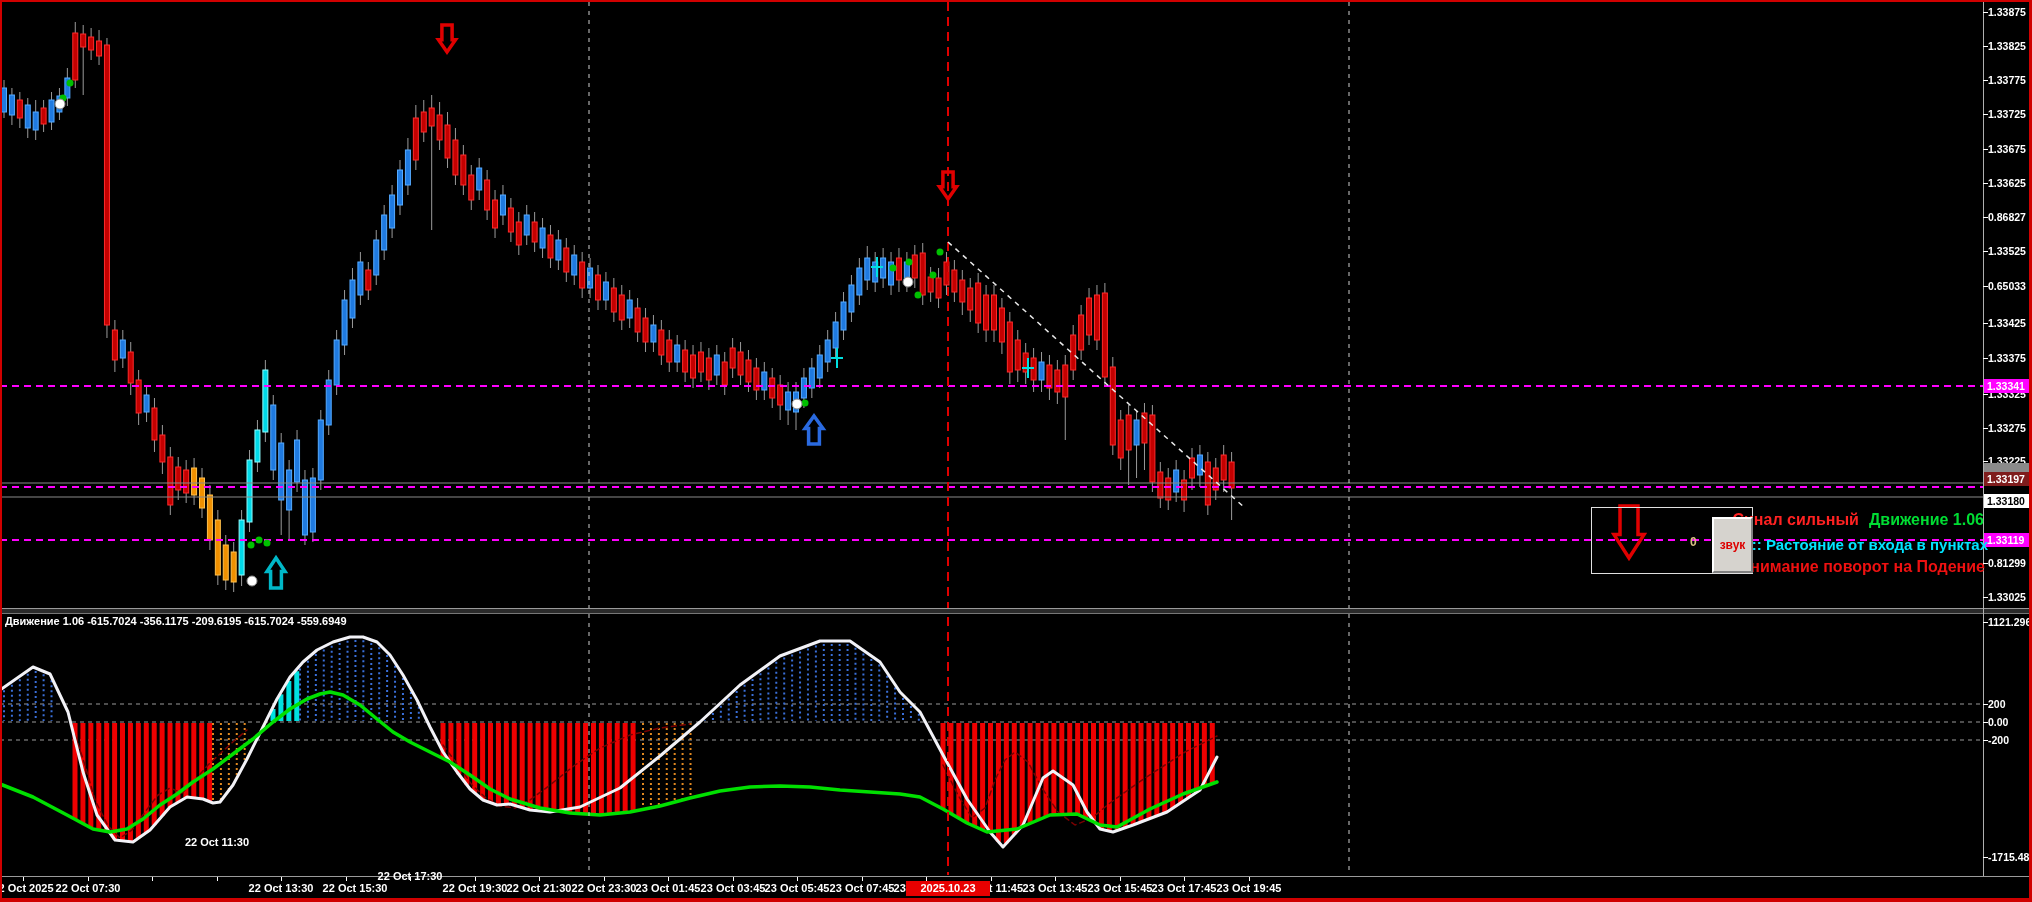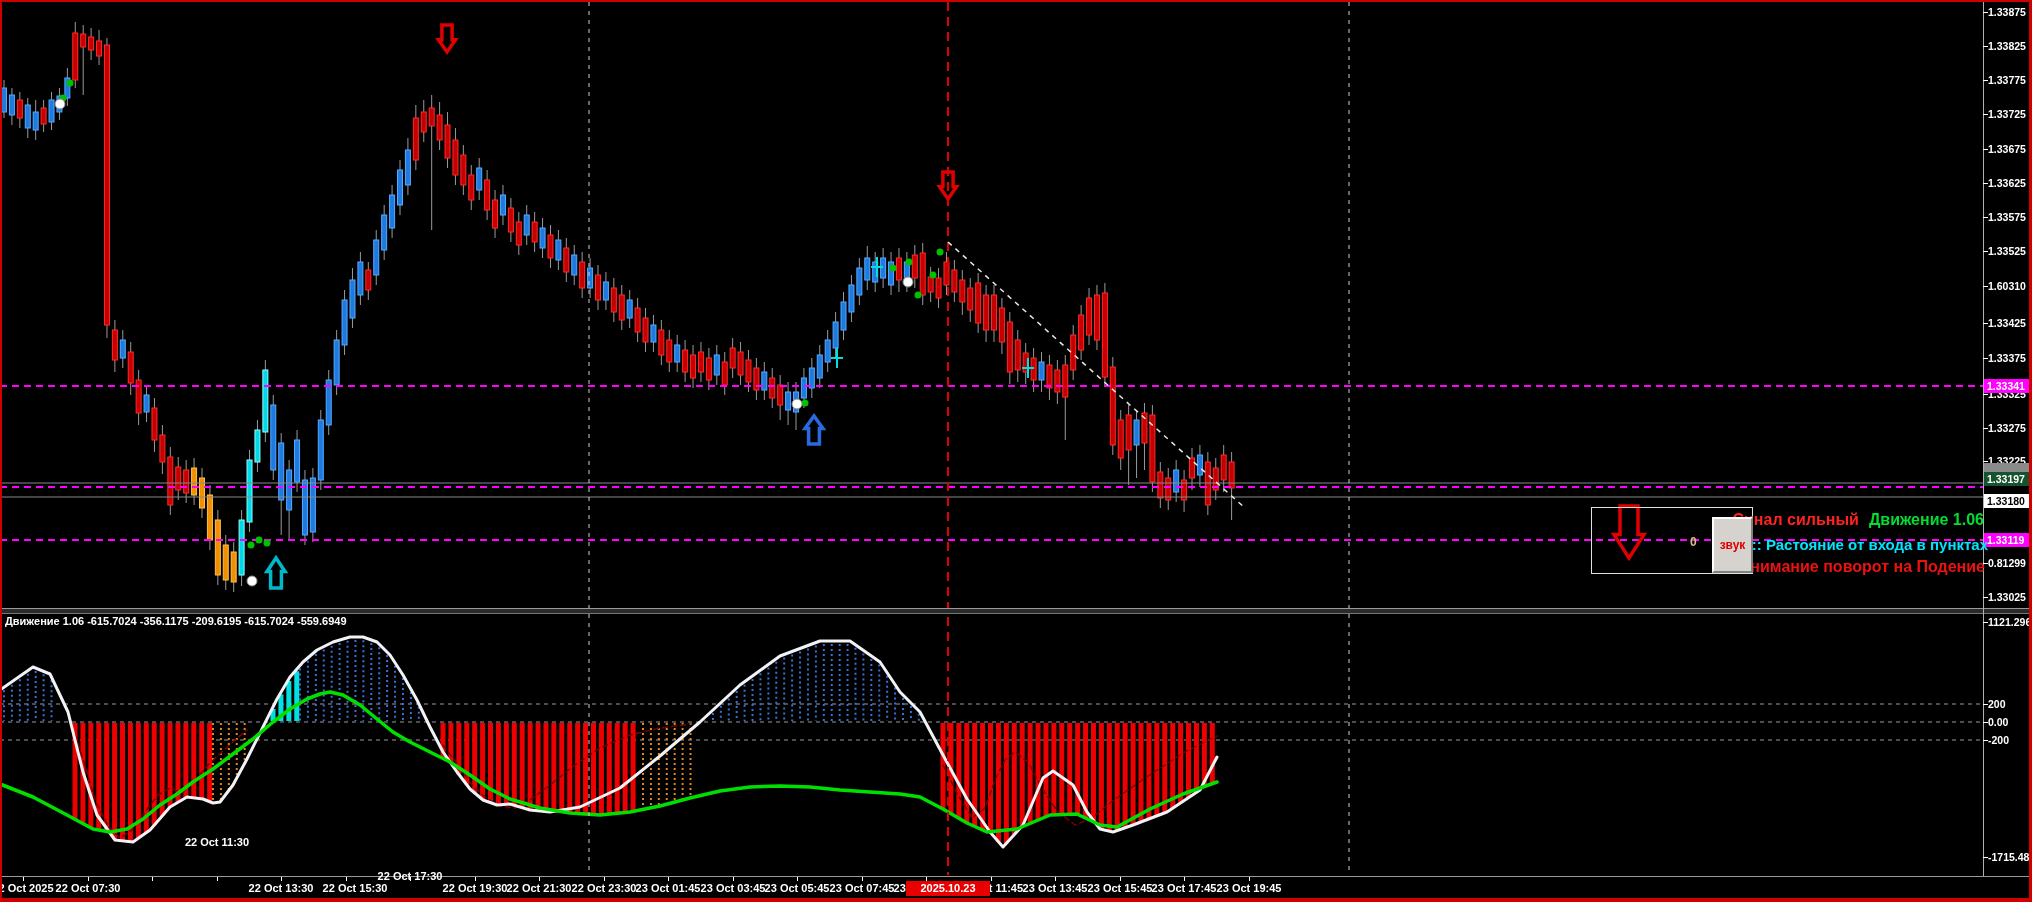--- a/index.html
+++ b/index.html
@@ -570,43 +570,43 @@
     <div class="plabel" style="top:40px">1.33825</div>
     <div class="tick" style="top:46px"></div>
     <div class="plabel" style="top:74px">1.33775</div>
     <div class="tick" style="top:80px"></div>
     <div class="plabel" style="top:108px">1.33725</div>
     <div class="tick" style="top:114px"></div>
     <div class="plabel" style="top:143px">1.33675</div>
     <div class="tick" style="top:149px"></div>
     <div class="plabel" style="top:177px">1.33625</div>
     <div class="tick" style="top:183px"></div>
-    <div class="plabel" style="top:211px">1.33575</div>
+    <div class="plabel" style="top:211px">0.86827</div>
     <div class="tick" style="top:217px"></div>
     <div class="plabel" style="top:245px">1.33525</div>
     <div class="tick" style="top:251px"></div>
-    <div class="plabel" style="top:280px">1.60310</div>
+    <div class="plabel" style="top:280px">0.65033</div>
     <div class="tick" style="top:286px"></div>
     <div class="plabel" style="top:317px">1.33425</div>
     <div class="tick" style="top:323px"></div>
     <div class="plabel" style="top:352px">1.33375</div>
     <div class="tick" style="top:358px"></div>
     <div class="plabel" style="top:388px">1.33325</div>
     <div class="tick" style="top:394px"></div>
     <div class="plabel" style="top:422px">1.33275</div>
     <div class="tick" style="top:428px"></div>
     <div class="plabel" style="top:455px">1.33225</div>
     <div class="tick" style="top:461px"></div>
     <div class="plabel" style="top:557px">0.81299</div>
     <div class="tick" style="top:563px"></div>
     <div class="plabel" style="top:591px">1.33025</div>
     <div class="tick" style="top:597px"></div>
     <div class="tag" style="top:463px;background:#8a8a8a;color:#ffffff"></div>
     <div class="tag" style="top:379px;background:#ff00ff;color:#ffffff">1.33341</div>
-    <div class="tag" style="top:472px;background:#14532d;color:#ffffff">1.33197</div>
+    <div class="tag" style="top:472px;background:#7f1d1d;color:#ffffff">1.33197</div>
     <div class="tag" style="top:494px;background:#ffffff;color:#000000">1.33180</div>
     <div class="tag" style="top:533px;background:#ff00ff;color:#ffffff">1.33119</div>
     <div class="plabel" style="top:616px">1121.2964</div>
     <div class="tick" style="top:622px"></div>
     <div class="plabel" style="top:698px">200</div>
     <div class="tick" style="top:704px"></div>
     <div class="plabel" style="top:716px">0.00</div>
     <div class="tick" style="top:722px"></div>
     <div class="plabel" style="top:734px">-200</div>
     <div class="tick" style="top:740px"></div>

